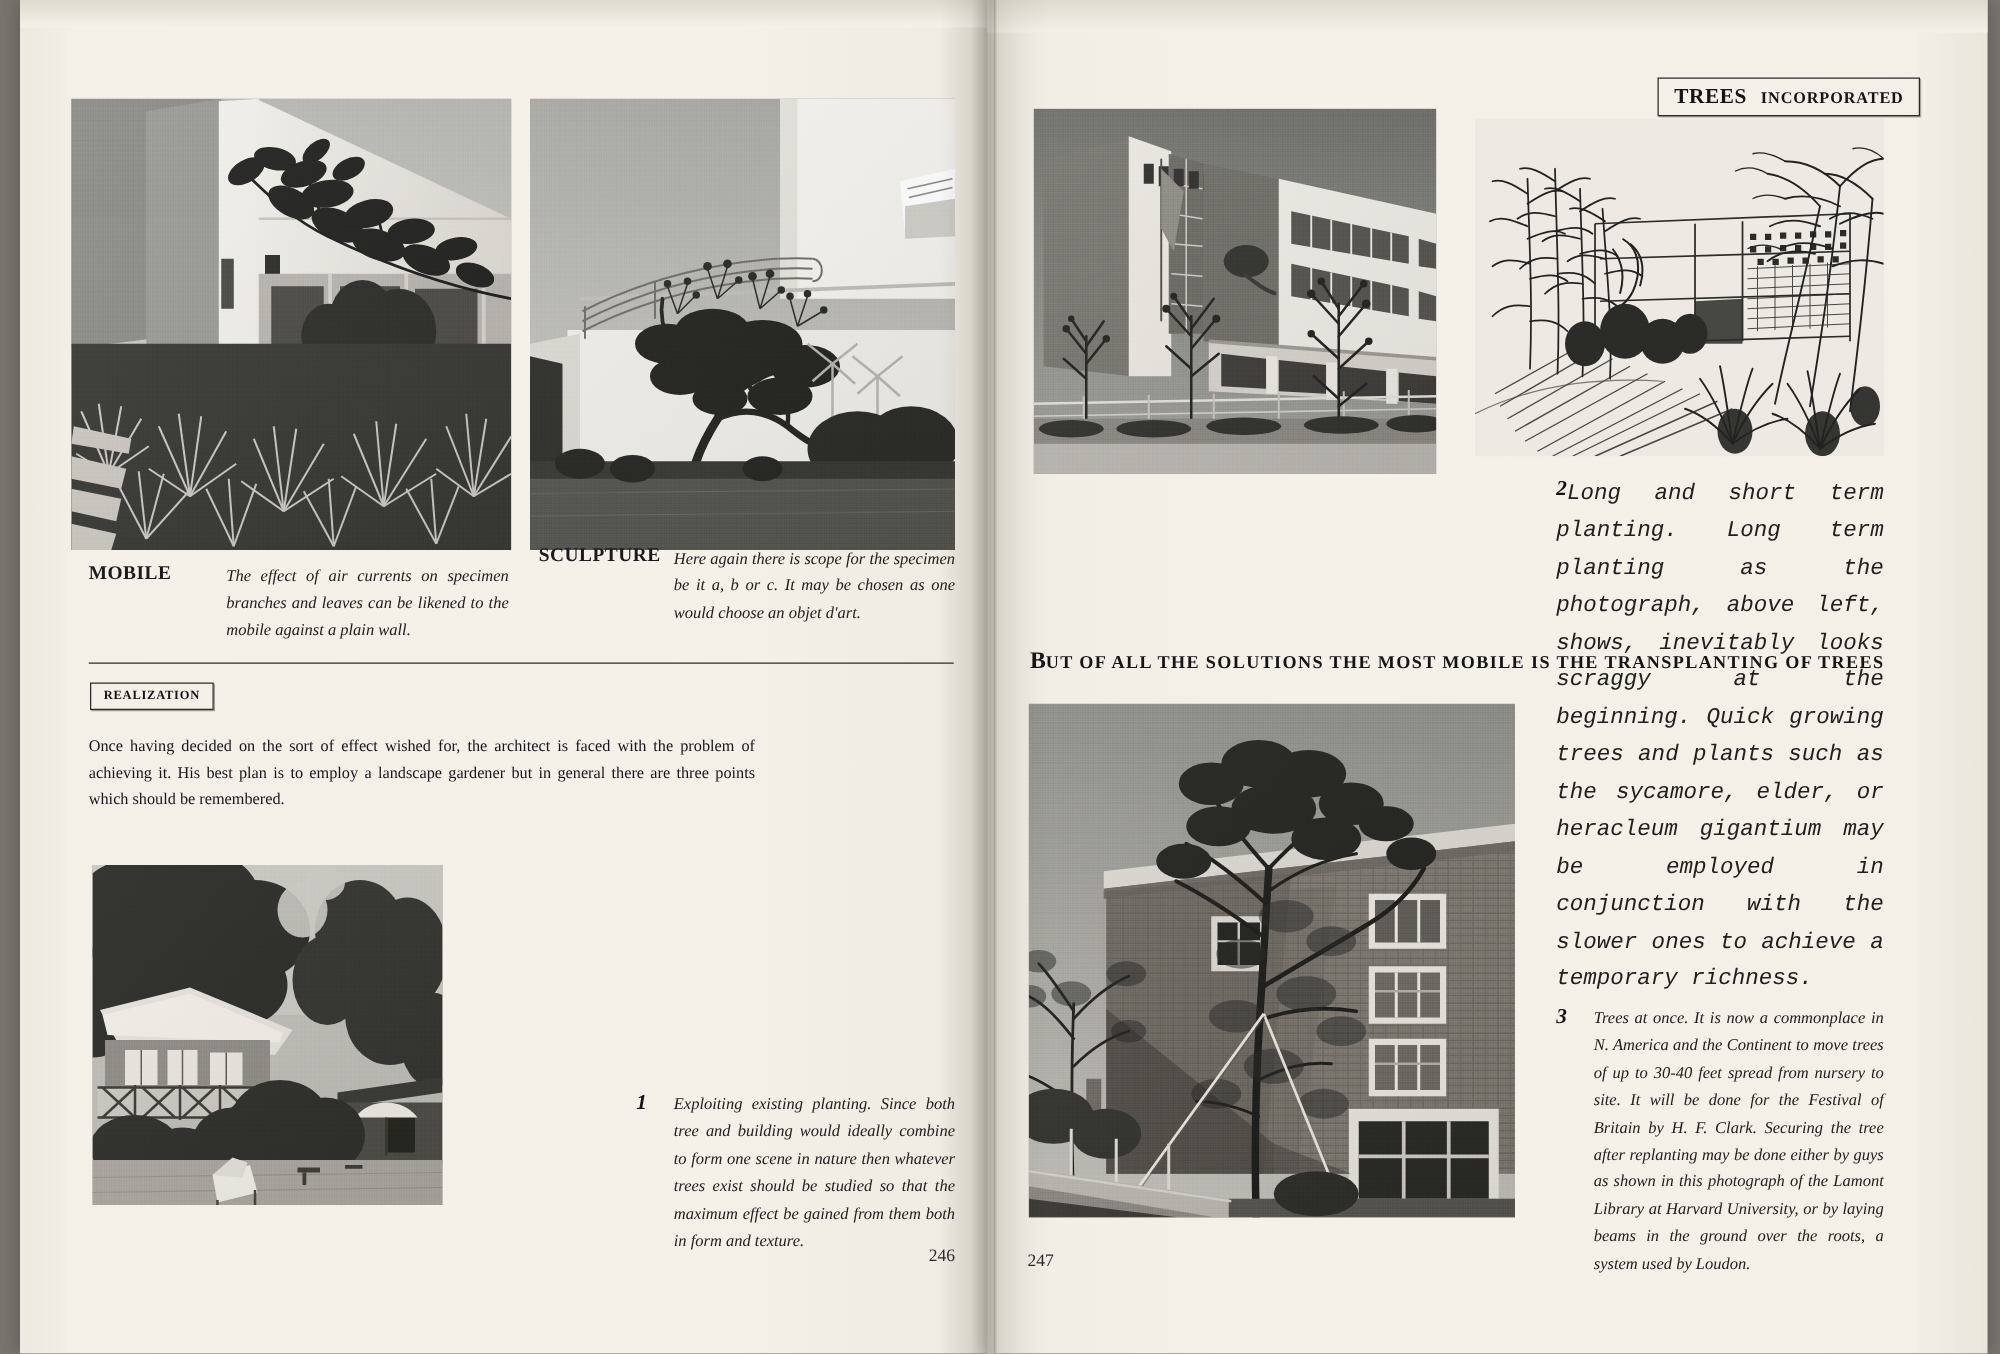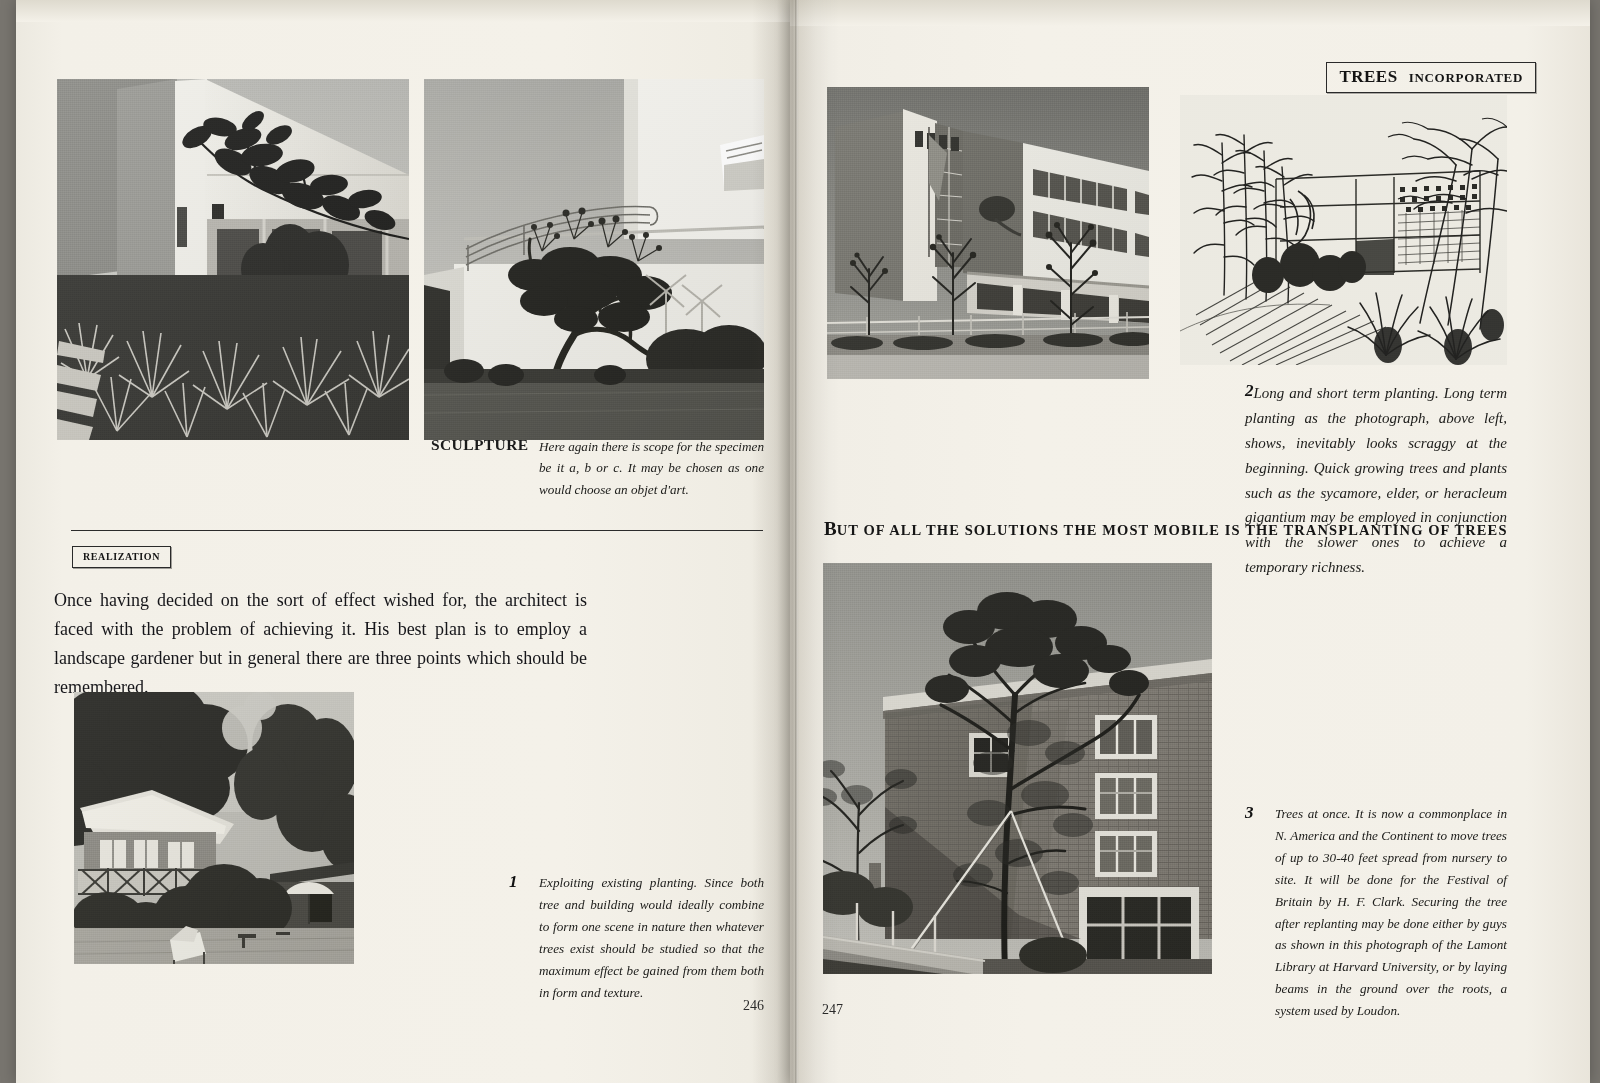--- a/index.html
+++ b/index.html
@@ -368,33 +368,37 @@
 
         <g fill="#262622">
           <ellipse cx="40" cy="292" rx="20" ry="12"></ellipse>
           <ellipse cx="82" cy="296" rx="18" ry="11"></ellipse>
           <ellipse cx="186" cy="296" rx="16" ry="10"></ellipse>
         </g>
       </svg>
       <div class="grain"></div><div class="veil"></div>
     </div>
 
+    <div style="position:absolute;left:55px;top:450px;width:336px;">
+      <span class="cap-label" style="font-size:15.5px;float:left;">MOBILE</span>
+      <div class="cap-body" style="margin-left:110px;font-size:13.2px;line-height:1.62;">The effect of air currents on specimen branches and leaves can be likened to the mobile against a plain wall.</div>
+    </div>
 
     <div style="position:absolute;left:415px;top:436px;width:333px;">
       <span class="cap-label" style="font-size:15.5px;float:left;">SCULPTURE</span>
       <div class="cap-body" style="margin-left:108px;font-size:13.2px;line-height:1.62;">Here again there is scope for the specimen be it a, b or c. It may be chosen as one would choose an objet d'art.</div>
     </div>
 
     <div class="rule" style="left:55px;top:530px;width:692px;"></div>
 
     <div class="boxlabel" style="left:56px;top:546px;font-size:10px;letter-spacing:.6px;">
       <span>REALIZATION</span>
     </div>
 
-    <div class="body-text" style="position:absolute;left:38px;top:586px;width:533px;font-size:18px;line-height:1.62;">Once having decided on the sort of effect wished for, the architect is faced with the problem of achieving it. His best plan is to employ a landscape gardener but in general there are three points which should be remembered.</div>
+    <div class="body-text" style="position:absolute;left:55px;top:586px;width:533px;font-size:13px;line-height:1.62;">Once having decided on the sort of effect wished for, the architect is faced with the problem of achieving it. His best plan is to employ a landscape gardener but in general there are three points which should be remembered.</div>
 
     <div class="photo" style="left:58px;top:692px;width:280px;height:272px;">
       <svg width="280" height="272" viewBox="0 0 280 272" preserveAspectRatio="none">
         <rect width="280" height="272" fill="#bdbcb5"></rect>
 
         <rect x="0" y="0" width="280" height="120" fill="#c8c7c0"></rect>
 
         <g fill="#2a2a26">
           <ellipse cx="30" cy="40" rx="46" ry="44"></ellipse>
           <ellipse cx="84" cy="28" rx="50" ry="40"></ellipse>
@@ -804,21 +808,21 @@
           <ellipse cx="172" cy="172" rx="14" ry="16"></ellipse>
         </g>
 
         <path d="M0,236 C40,216 90,206 150,210" stroke="#4a4a44" stroke-width="1" fill="none" opacity=".7"></path>
       </svg>
       <div class="grain" style="opacity:.25"></div>
     </div>
 
     <div style="position:absolute;left:455px;top:381px;width:262px;">
       <span class="cap-num" style="font-size:17px;float:left;">2</span>
-      <div class="cap-body" style="font-size:15px;line-height:1.66;">Long and short term planting. Long term planting as the photograph, above left, shows, inevitably looks scraggy at the beginning. Quick growing trees and plants such as the sycamore, elder, or heracleum gigantium may be employed in conjunction with the slower ones to achieve a temporary richness.</div>
+      <div class="cap-body" style="font-size:18px;line-height:1.66;font-family:Liberation Mono, monospace;">Long and short term planting. Long term planting as the photograph, above left, shows, inevitably looks scraggy at the beginning. Quick growing trees and plants such as the sycamore, elder, or heracleum gigantium may be employed in conjunction with the slower ones to achieve a temporary richness.</div>
     </div>
 
     <div class="headline" style="left:34px;top:518px;">
       <span class="drop">B</span><span class="rest">UT OF ALL THE SOLUTIONS THE MOST MOBILE IS THE TRANSPLANTING OF TREES</span>
     </div>
 
     <div class="photo" style="left:33px;top:563px;width:389px;height:411px;">
       <svg width="389" height="411" viewBox="0 0 389 411" preserveAspectRatio="none">
         <defs>
           <linearGradient id="lamsky" x1="0" y1="0" x2="0" y2="1">

